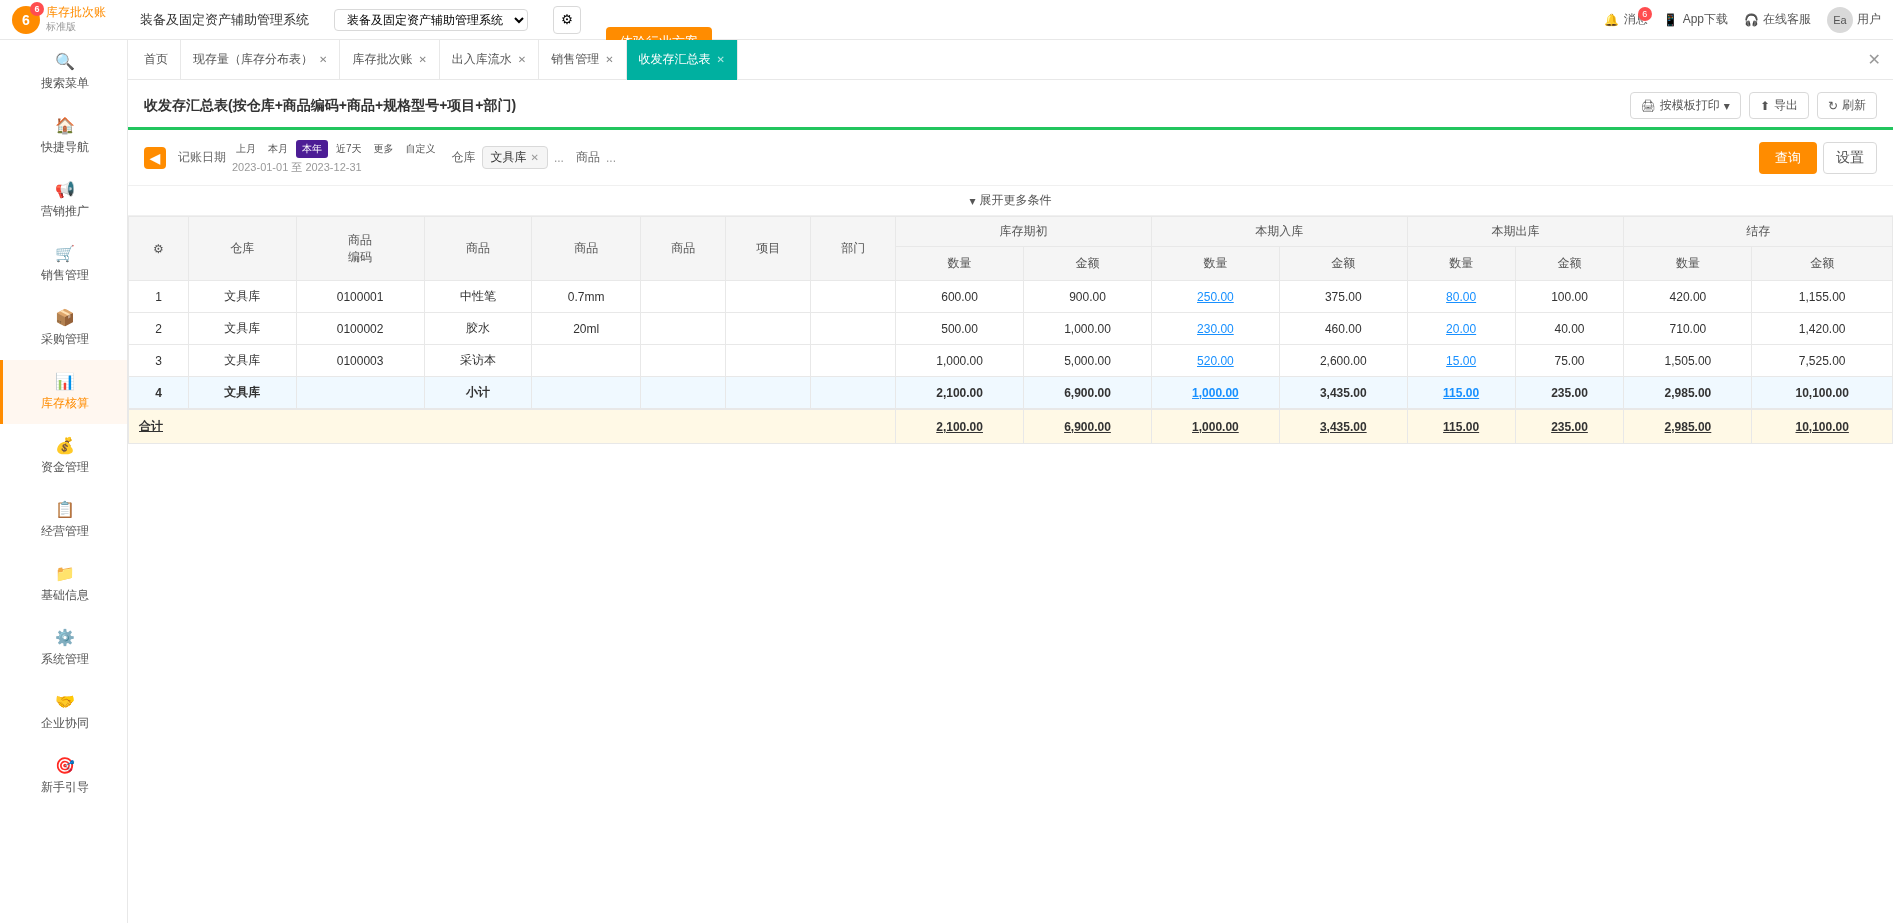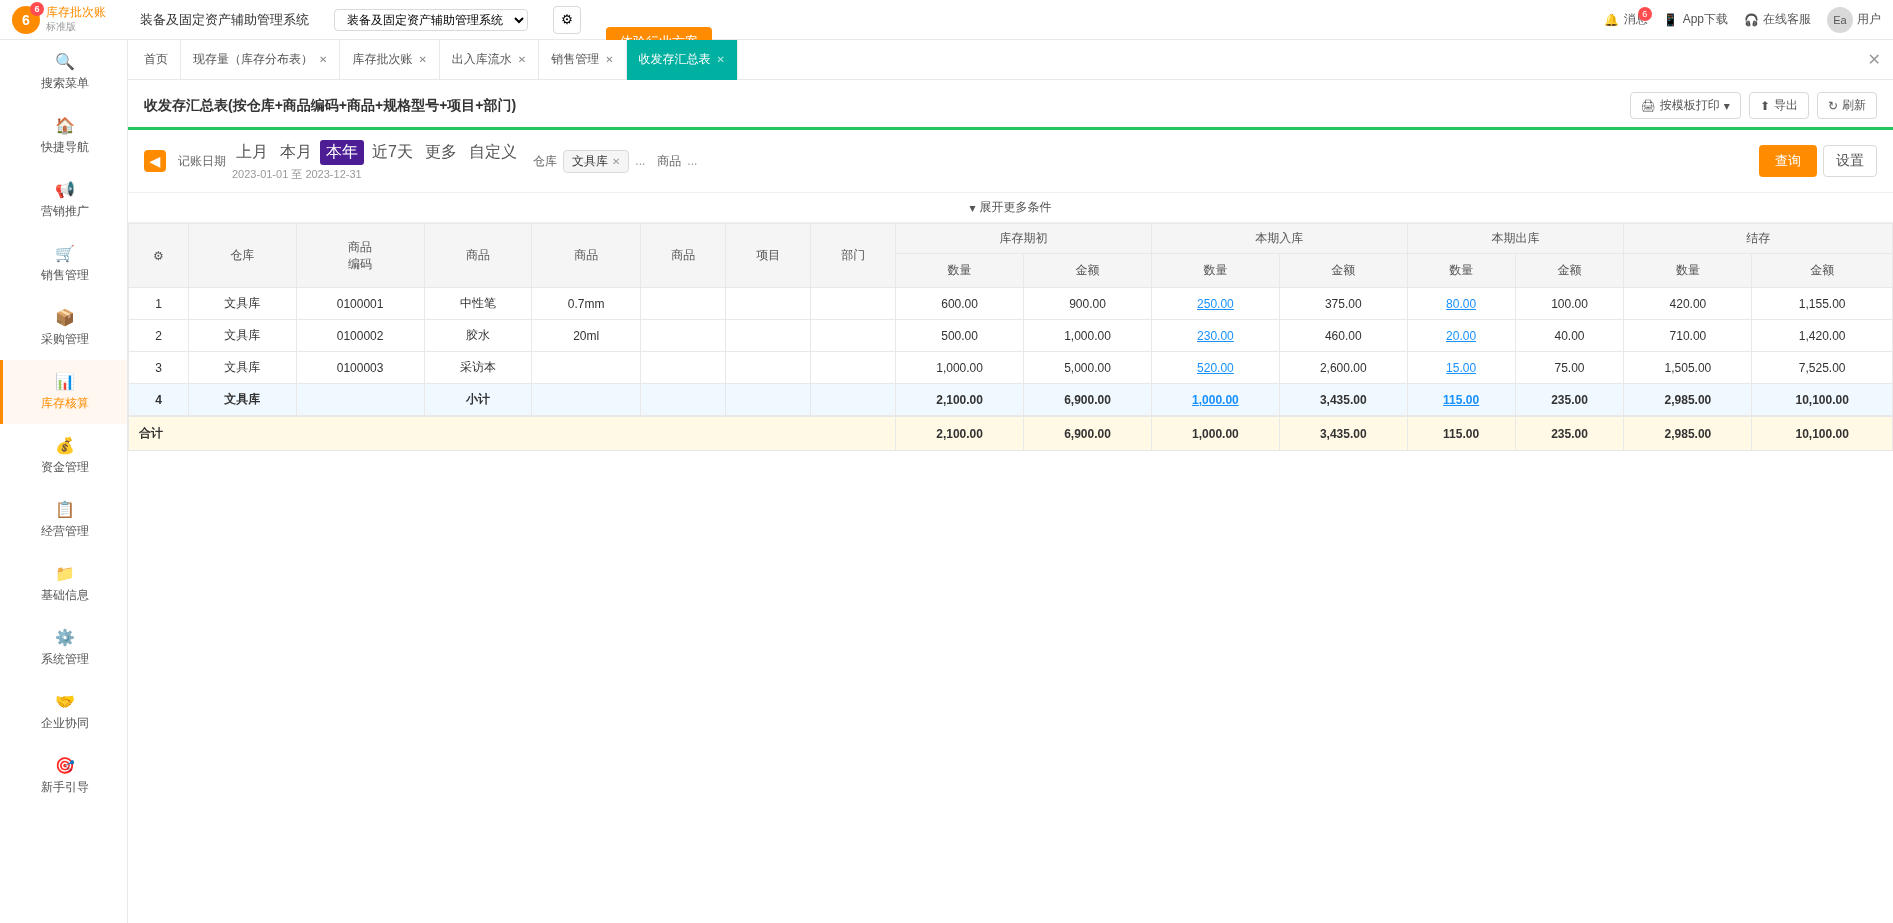--- a/index.html
+++ b/index.html
@@ -49,21 +49,21 @@
     .page-title { font-size: 14px; font-weight: bold; color: #333; }
     .page-header-actions { display: flex; align-items: center; gap: 8px; }
     .btn-action { display: flex; align-items: center; gap: 4px; border: 1px solid #d9d9d9; background: #fff; border-radius: 4px; padding: 4px 10px; font-size: 12px; cursor: pointer; color: #555; }
 
     
     .filter-bar { padding: 10px 16px; display: flex; align-items: center; gap: 12px; background: #fff; border-bottom: 1px solid #f0f0f0; flex-wrap: wrap; }
     .filter-collapse-btn { background: #ff8c00; color: #fff; border: none; border-radius: 4px; width: 22px; height: 22px; cursor: pointer; display: flex; align-items: center; justify-content: center; font-size: 14px; flex-shrink: 0; }
     .filter-label { font-size: 12px; color: #666; white-space: nowrap; }
     .date-filters { display: flex; flex-direction: column; gap: 2px; }
     .date-buttons { display: flex; gap: 4px; align-items: center; }
-    .date-btn { border: none; background: none; font-size: 16px; color: #555; cursor: pointer; padding: 2px 4px; }
+    .date-btn { border: none; background: none; font-size: 10px; color: #555; cursor: pointer; padding: 2px 4px; }
     .date-btn.active { background: #4c1d95; color: #fff; border-radius: 3px; padding: 2px 6px; text-align: right; }
     .date-range { font-size: 11px; color: #999; }
     .filter-group { display: flex; align-items: center; gap: 6px; }
     .filter-tag { display: flex; align-items: center; gap: 4px; background: #f5f5f5; border: 1px solid #d9d9d9; border-radius: 4px; padding: 2px 8px; font-size: 12px; }
     .filter-tag-close { cursor: pointer; color: #999; font-size: 10px; }
     .filter-more { font-size: 12px; color: #999; cursor: pointer; }
     .query-btn { background: #ff8c00; color: #fff; border: none; border-radius: 4px; padding: 6px 16px; font-size: 13px; cursor: pointer; }
     .set-btn { background: #fff; color: #555; border: 1px solid #d9d9d9; border-radius: 4px; padding: 6px 12px; font-size: 14px; cursor: pointer; }
 
     
@@ -75,21 +75,21 @@
     table { width: 100%; border-collapse: collapse; font-size: 12px; }
     thead tr { background: #f5f5f5; }
     th { padding: 8px 10px; text-align: center; border: 1px solid #e8e8e8; font-weight: normal; color: #555; white-space: nowrap; }
     td { padding: 7px 10px; text-align: center; border: 1px solid #e8e8e8; color: #333; }
     tr.subtotal { background: #fafafa; font-weight: bold; }
     tr.subtotal td { background: #f0f9ff; }
     .num-link { color: #1890ff; text-decoration: underline; cursor: pointer; }
     .th-group { text-align: center; border: 1px solid #e8e8e8; font-weight: normal; color: #555; padding: 6px; }
 
     
-    .table-footer { background: #fff9e6; border-top: 2px solid #e8e8e8; }
+    .table-footer { background: #fff9e6; border-top: 2px solid #e8e8e8; text-decoration: underline; }
     .table-footer td { font-weight: bold; padding: 8px 10px; }
   </style>
 </head>
 <body>
 
 <div class="top-bar">
   <div class="top-bar-logo">
     <div class="logo-icon">
       <span>6</span>
       <div class="logo-badge">6</div>

